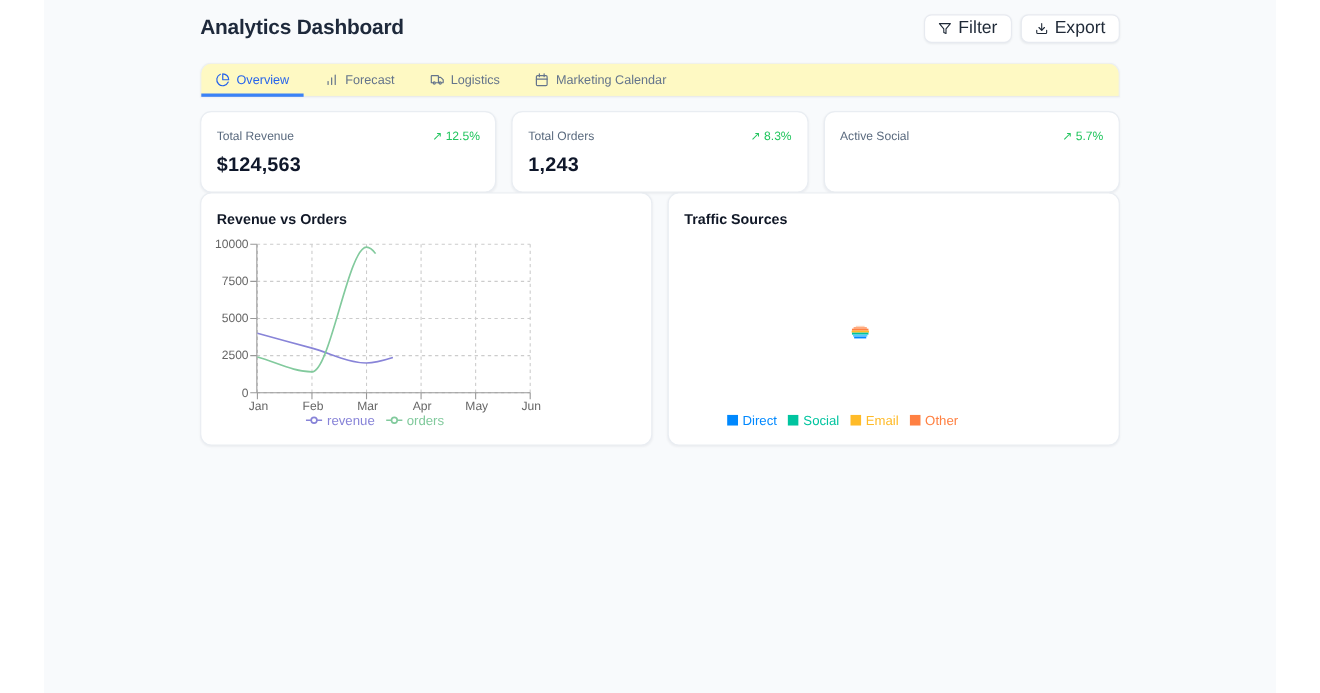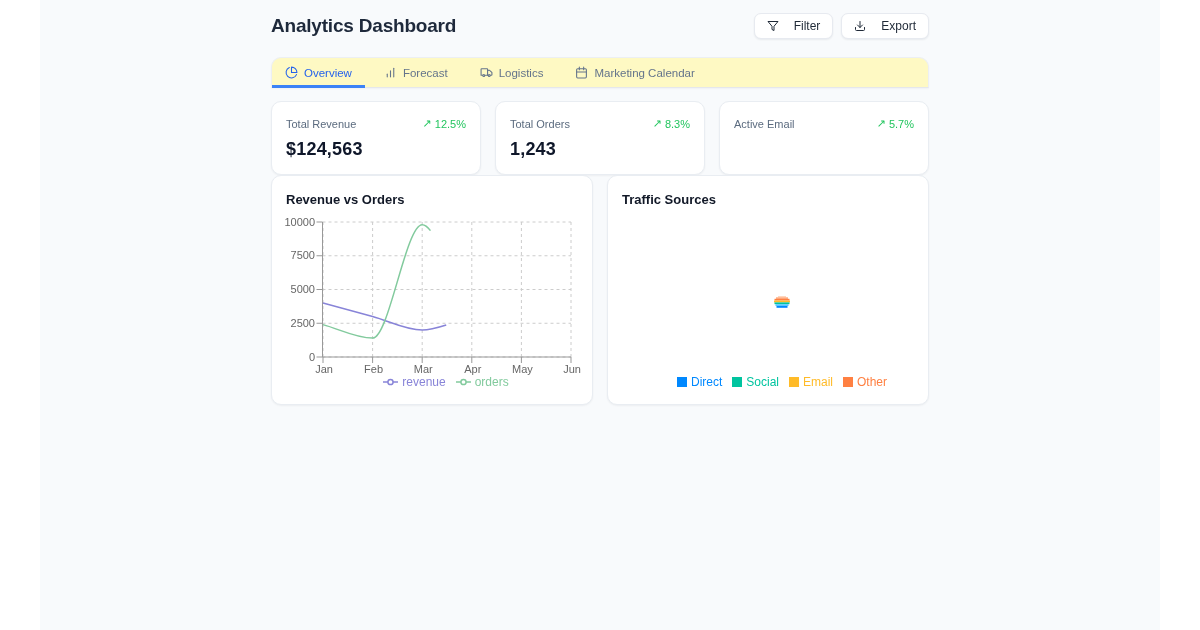--- a/index.html
+++ b/index.html
@@ -1,26 +1,26 @@
 <!DOCTYPE html>
 <html><head>
 <meta charset="utf-8">
 <style>
   * { box-sizing: border-box; margin: 0; padding: 0; }
   html,body { width:1200px; height:630px; overflow:hidden; background:#ffffff;
     font-family:"Liberation Sans", sans-serif; }
   .app { position:absolute; top:0; left:40px; width:1120px; height:630px; background:#f8fafc; }
-  .content { width:658px; margin:0 auto; padding-top:12px; }
+  .content { width:836px; margin:0 auto; padding-top:12px; }
 
   
   .header { display:flex; align-items:center; justify-content:space-between; height:28px; margin-bottom:17px; }
   .page-title { font-size:19px; font-weight:bold; color:#1e293b; letter-spacing:-0.2px; }
   .header-actions { display:flex; gap:8px; }
-  .btn { display:flex; align-items:center; gap:15px; height:26px; padding:0 12px;
-    background:#fff; border:1px solid #e7eaf0; border-radius:7px; font-size:12px; color:#1f2937;
+  .btn { display:flex; align-items:center; gap:6px; height:26px; padding:0 12px;
+    background:#fff; border:1px solid #e7eaf0; border-radius:7px; font-size:16px; color:#1f2937;
     box-shadow:0 1px 2px rgba(16,24,40,.07); cursor:pointer; font-family:inherit; }
   .btn svg { display:block; }
 
   
   .tabbar { display:flex; height:31px; background:#fef9c3; border:1px solid #eceff3; border-bottom:1px solid #e5e7eb;
     border-radius:10px 10px 0 0; box-shadow:0 1px 2px rgba(16,24,40,.04); }
   .tab { position:relative; display:flex; align-items:center; gap:6px; padding:0 13px; margin-right:6px;
     font-size:11.5px; color:#64748b; cursor:pointer; }
   .tab svg { display:block; }
   .tab.active { color:#2563eb; }
@@ -33,21 +33,21 @@
   .stat-top { display:flex; align-items:center; justify-content:space-between; }
   .stat-label { font-size:11px; color:#5b6b7f; }
   .stat-badge { font-size:11px; display:flex; align-items:center; gap:3px; }
   .stat-value { margin-top:9px; font-size:18px; font-weight:bold; color:#0f172a; letter-spacing:0.2px; }
 
   
   .charts { display:grid; grid-template-columns:repeat(2,1fr); gap:14px; }
   .chart-card { position:relative; height:230px; padding:16px 14px; overflow:hidden; }
   .card-title { font-size:13px; font-weight:bold; color:#111827; }
   .chart-svg { position:absolute; left:0; top:0; }
-  .chart-legend { position:absolute; left:17px; top:199px; width:314px; display:flex; justify-content:center;
+  .chart-legend { position:absolute; left:1px; top:199px; width:314px; display:flex; justify-content:center;
     align-items:center; gap:10px; font-size:12px; }
   .legend-item { display:flex; align-items:center; gap:4px; }
   .mini-pie { position:absolute; left:166px; top:120px; }
 </style>
 </head>
 <body>
 
 <div class="app">
   <div class="content">
 
@@ -136,21 +136,21 @@
           <span class="stat-label">Total Orders</span>
           <span class="stat-badge" style="color: rgb(34, 197, 94);">
               <span>↗</span>
               <span>8.3%</span>
             </span>
         </div>
         <div class="stat-value">1,243</div>
       </div>
       <div class="card stat-card">
         <div class="stat-top">
-          <span class="stat-label">Active Email</span>
+          <span class="stat-label">Active Social</span>
           <span class="stat-badge" style="color: rgb(34, 197, 94);">
               <span>↗</span>
               <span>5.7%</span>
             </span>
         </div>
       </div>
     </div>
 
     <div class="charts">
       <div class="card chart-card">

